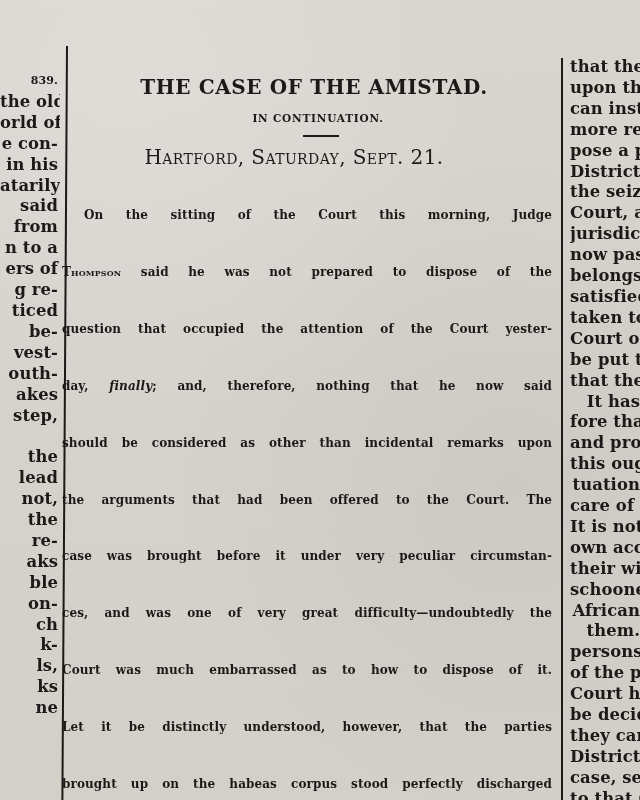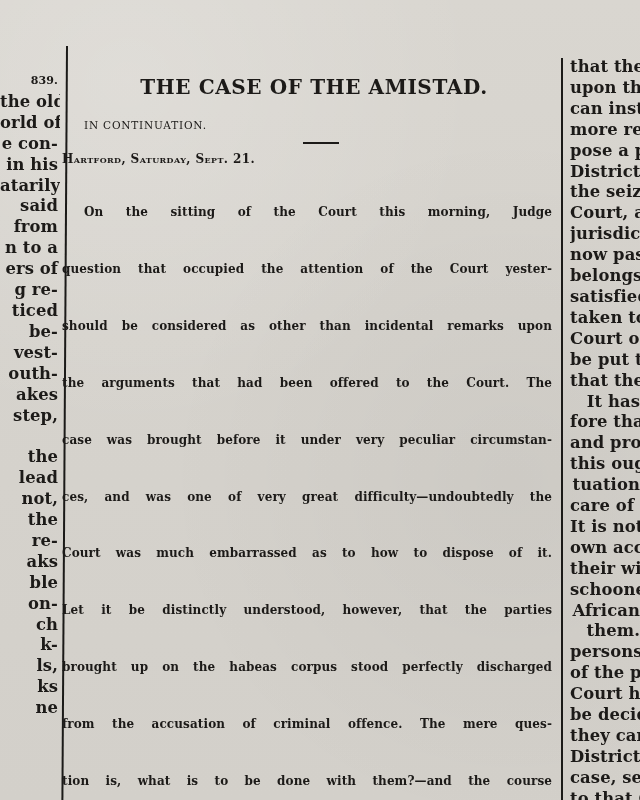--- a/index.html
+++ b/index.html
@@ -33,31 +33,31 @@
 
   .col-right { left: 570px; top: 57px; width: 70px; }
   .col-right .line { text-align: right; }
 
   .col-main { left: 62px; top: 40px; width: 490px; }
   .headline {
     text-align: center; font-size: 20px; font-weight: bold; letter-spacing: 0.6px;
     margin-left: 14px; line-height: 26px; margin-top: 34px;
   }
   .subhead {
-    text-align: left; font-size: 10.5px; font-weight: normal; letter-spacing: 0.8px;
-    margin-top: 19px; margin-left: 22px;
+    text-align: center; font-size: 10.5px; font-weight: bold; letter-spacing: 0.8px;
+    margin-top: 12px; margin-left: 22px;
   }
   .divider {
     width: 36px; height: 2px; background: #1c1a18; margin: 11px auto 8px; position: relative; left: 14px;
   }
   .correspondence {
     text-align: center; font-size: 10.8px; font-weight: bold; letter-spacing: 0.7px; margin-left: 8px;
   }
   .dateline {
-    text-align: left; font-size: 12px; font-weight: bold; letter-spacing: 0.4px;
+    text-align: center; font-size: 20px; font-weight: normal; letter-spacing: 0.4px;
     margin-top: 2px; padding-right: 26px; font-variant: small-caps;
   }
   .body-text .line {
     font-size: 12px; line-height: 20.9px; text-align: justify; text-align-last: justify;
     white-space: nowrap; font-weight: bold; margin-top: 36px;
   }
   .body-text .line.indent { padding-left: 22px; }
   .body-text .sc { font-variant: small-caps; }
   .body-text i { font-style: italic; }
 </style>
@@ -103,21 +103,23 @@
     <div class="line ">ne</div>
   </div>
 
 <div class="col col-main">
   <div class="headline">THE CASE OF THE AMISTAD.</div>
   <div class="subhead">IN CONTINUATION.</div>
   <div class="divider"></div>
   <div class="dateline">Hartford, Saturday, Sept. 21.</div>
   <div class="body-text" id="bodyText">
       <div class="line indent">On the sitting of the Court this morning, Judge</div>
+      <div class="line"><span class="sc">Thompson</span> said he was not prepared to dispose of the</div>
       <div class="line">question that occupied the attention of the Court yester-</div>
+      <div class="line">day, <i>finally</i>; and, therefore, nothing that he now said</div>
       <div class="line">should be considered as other than incidental remarks upon</div>
       <div class="line">the arguments that had been offered to the Court.  The</div>
       <div class="line">case was brought before it under very peculiar circumstan-</div>
       <div class="line">ces, and was one of very great difficulty—undoubtedly the</div>
       <div class="line">Court was much embarrassed as to how to dispose of it.</div>
       <div class="line">Let it be distinctly understood, however, that the parties</div>
       <div class="line">brought up on the habeas corpus stood perfectly discharged</div>
       <div class="line">from the accusation of criminal offence.  The mere ques-</div>
       <div class="line">tion is, what is to be done with them?—and the course</div>
       <div class="line">which the Court pursues with respect to those brought up</div>

